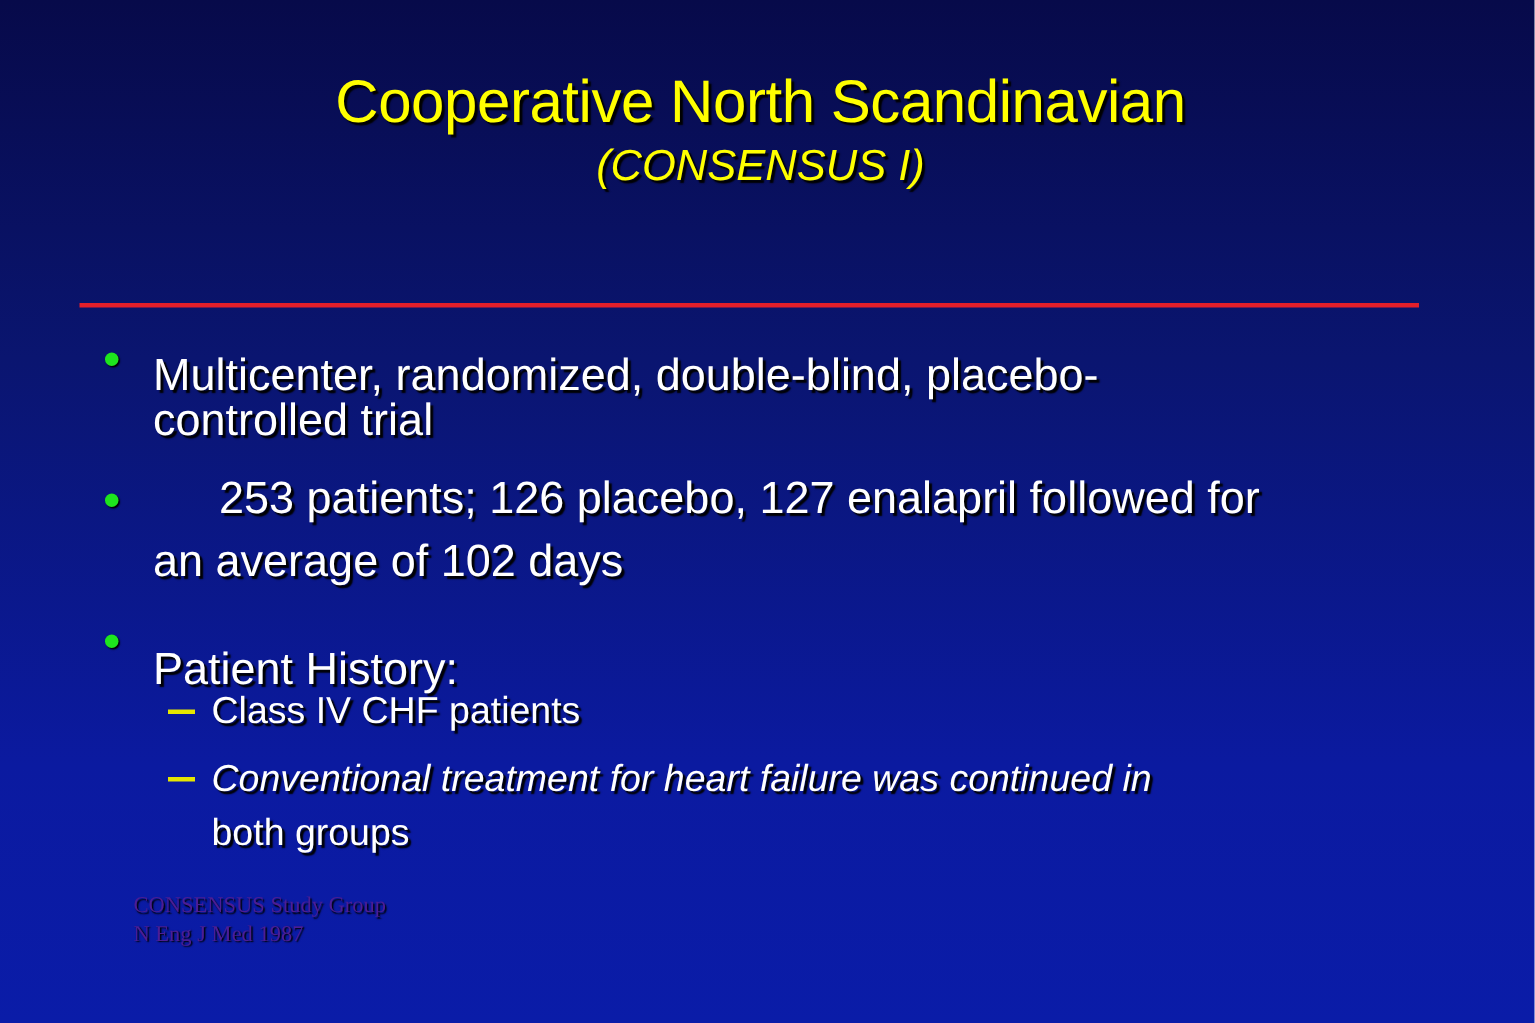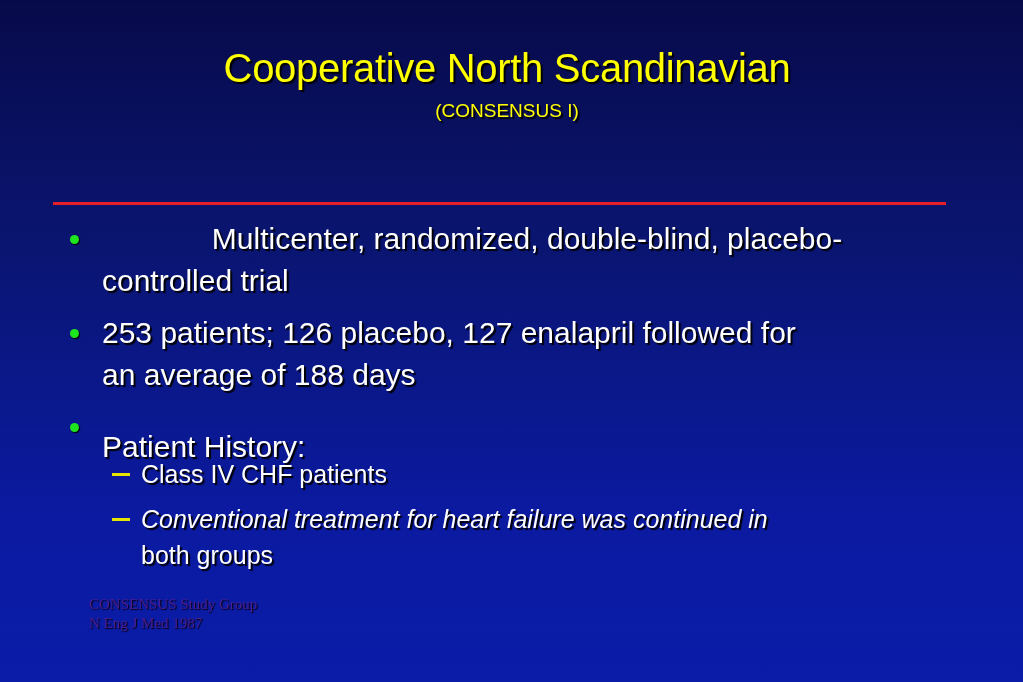--- a/index.html
+++ b/index.html
@@ -8,21 +8,21 @@
       background: linear-gradient(to bottom, #070a4a 0%, #0a1570 35%, #0b1aa0 75%, #0a1ca8 100%);
       position: relative;
       font-family: "Liberation Sans", sans-serif;
     }
     .title {
       position: absolute; left: 0; width: 1014px; top: 44px;
       text-align: center; color: #ffff00;
       text-shadow: 2px 2px 1px #000;
     }
     .title .l1, .title .l2 { font-size: 40px; line-height: 49px; display: block; letter-spacing: -0.3px; }
-    .title .l3 { font-size: 19px; line-height: 36px; display: block; }
+    .title .l3 { font-size: 29px; line-height: 36px; display: block; font-style: italic; }
     .rule {
       position: absolute; left: 53px; top: 202px; width: 893px; height: 3px;
       background: #e41f2a;
     }
     .bullets { position: absolute; left: 0; top: 218px; width: 1023px; }
     .b1 {
       position: absolute; left: 0; width: 1000px;
       color: #fff; font-size: 30px; line-height: 42px;
       text-shadow: 2px 2px 1px #000;
     }
@@ -55,28 +55,28 @@
 <div class="title">
   <span class="l1">Cooperative North Scandinavian</span>
   <span class="l3">(CONSENSUS I)</span>
 </div>
 
 <div class="rule"></div>
 
 <div class="bullets">
   <div class="b1" style="top:0px;">
     <span class="dot"></span>
-    <span class="txt" style="top:0px;text-align:center;">Multicenter, randomized, double-blind, placebo-</span>
+    <span class="txt" style="top:12px;">Multicenter, randomized, double-blind, placebo-</span>
     <span class="txt" style="top:42px;">controlled trial</span>
   </div>
 
   <div class="b1" style="top:94px;">
     <span class="dot"></span>
-    <span class="txt" style="top:0px;">253 patients; 126 placebo, 127 enalapril followed for</span>
-    <span class="txt" style="top:42px;">an average of 188 days</span>
+    <span class="txt" style="top:0px;margin-left:44px;">253 patients; 126 placebo, 127 enalapril followed for</span>
+    <span class="txt" style="top:42px;">an average of 102 days</span>
   </div>
 
   <div class="b1" style="top:188px;">
     <span class="dot"></span>
     <span class="txt" style="top:0px;margin-top:20px;">Patient History:</span>
   </div>
 
   <div class="b2" style="top:238px;">
     <span class="dash"></span>
     <span class="txt" style="top:0px;">Class IV CHF patients</span>

